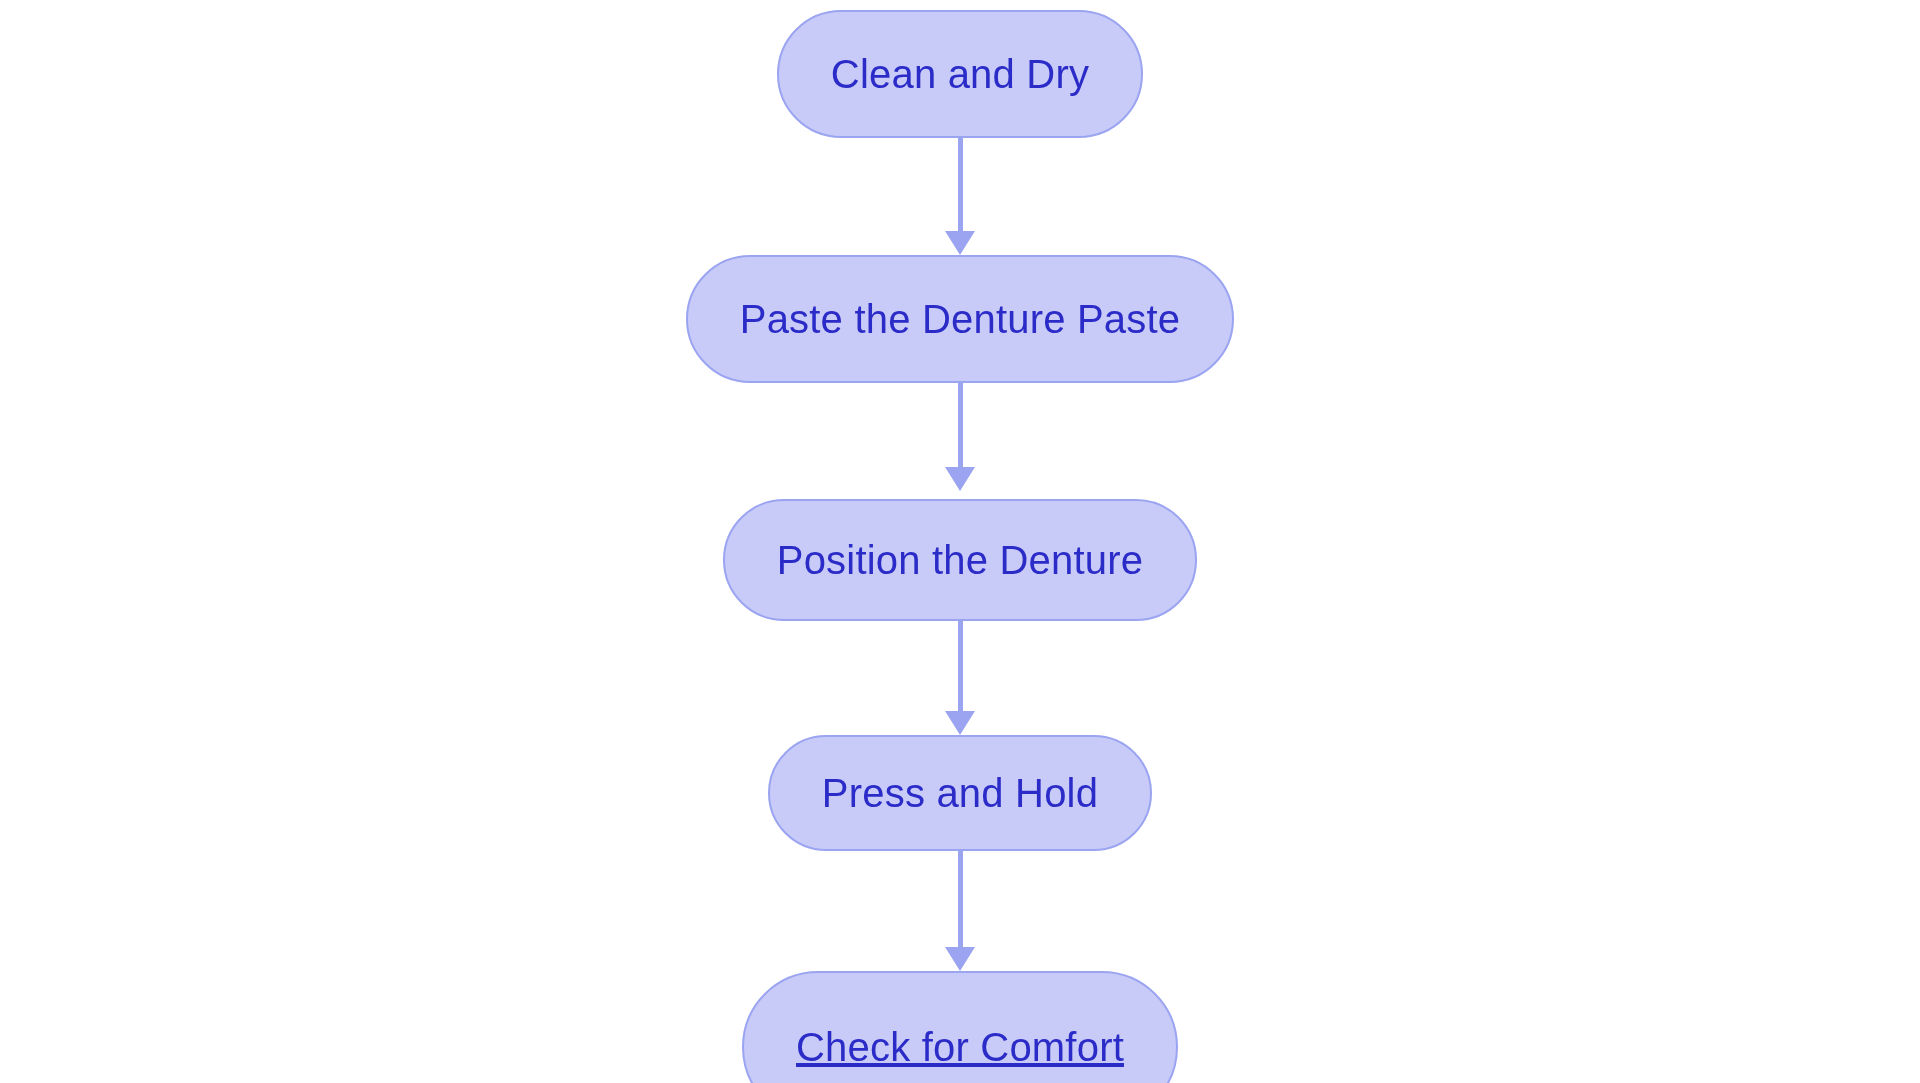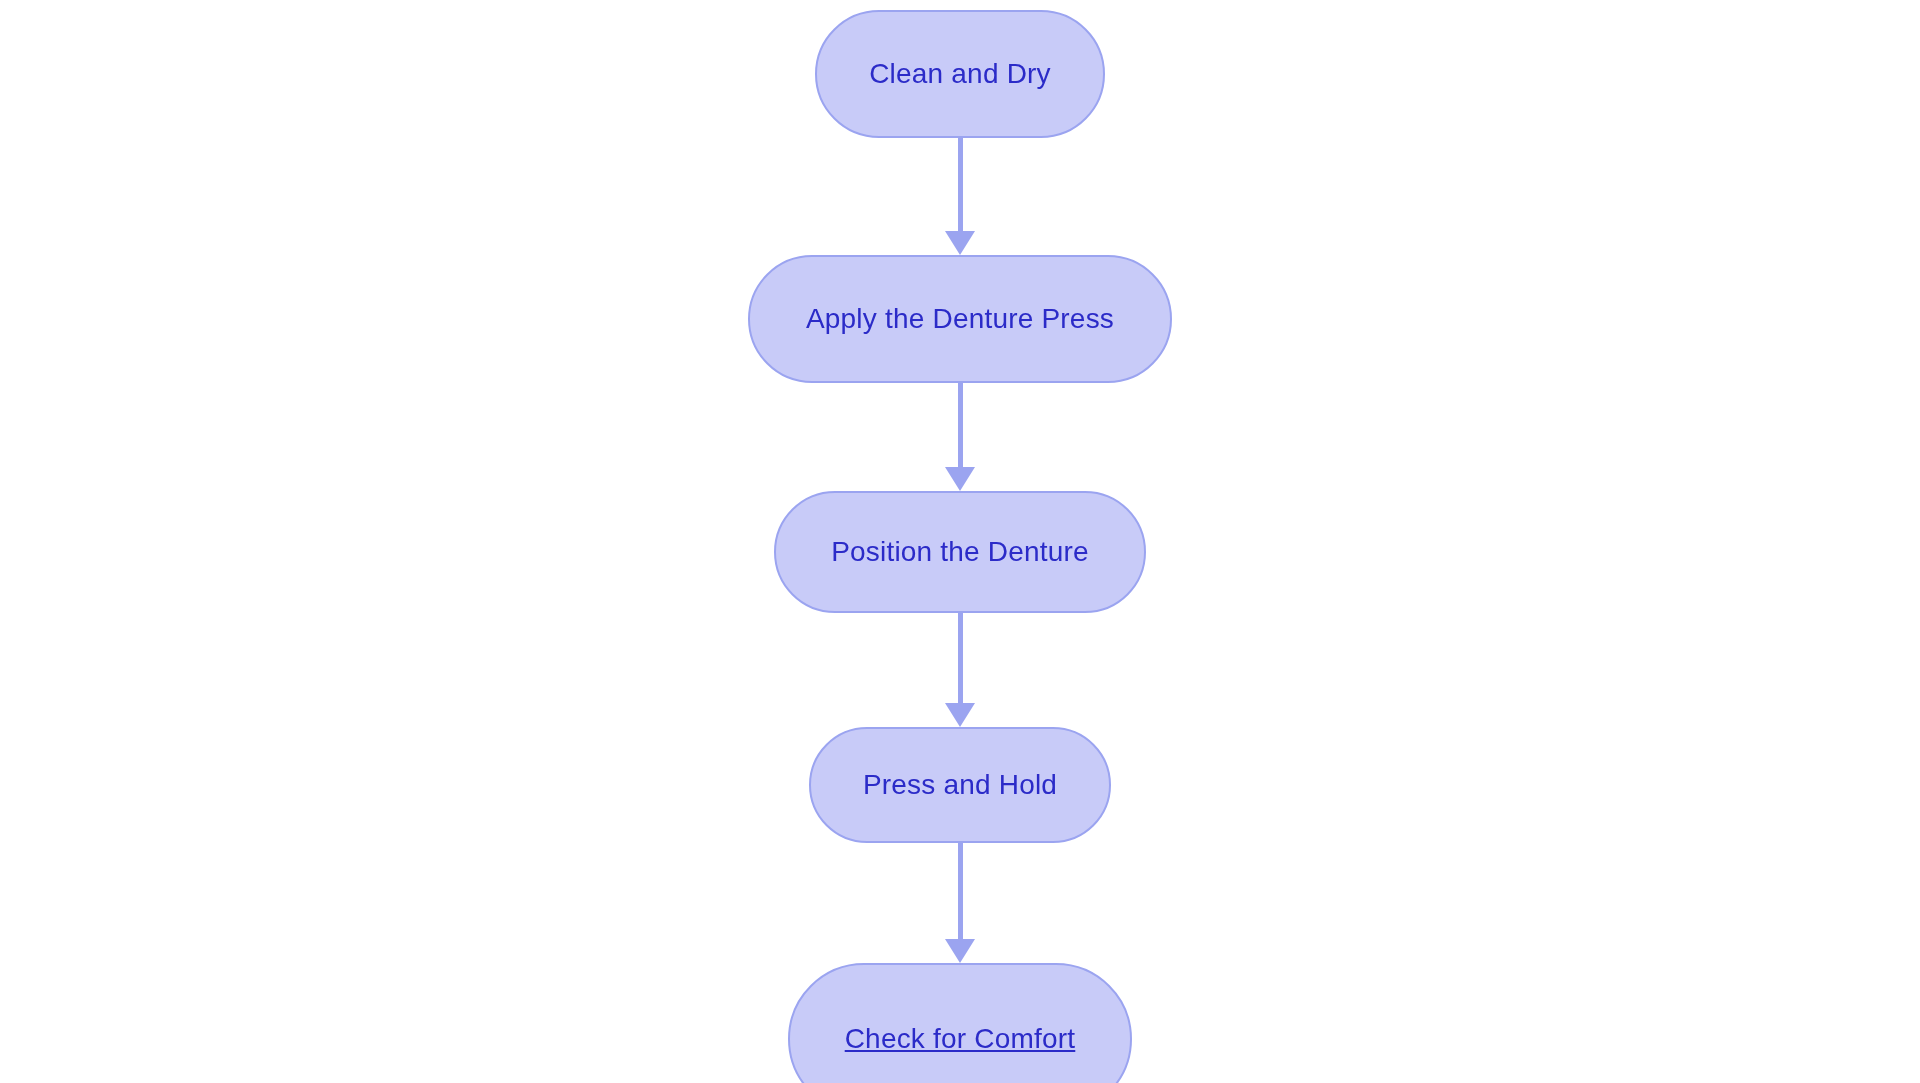--- a/index.html
+++ b/index.html
@@ -36,32 +36,32 @@
   .node {
     box-sizing: border-box;
     background: #c8cbf8;
     border: 2px solid #9ba4f0;
     border-radius: 999px;
     color: #2b2bc8;
     display: flex;
     align-items: center;
     justify-content: center;
     text-align: left;
-    font-size: 28px;
+    font-size: 40px;
     font-weight: 400;
     letter-spacing: 0.2px;
     line-height: 1;
     white-space: nowrap;
     padding: 0 52px;
     flex: 0 0 auto;
   }
 
   .node-1 { height: 128px; min-width: 282px; }
   .node-2 { height: 128px; min-width: 424px; }
-  .node-3 { height: 122px; min-width: 372px; }
+  .node-3 { height: 122px; min-width: 372px; margin-top: 8px; }
   .node-4 { height: 116px; min-width: 290px; }
   .node-5 { height: 152px; min-width: 344px; text-decoration: underline; }
 
   .connector {
     position: relative;
     flex: 0 0 auto;
     display: flex;
     flex-direction: column;
     align-items: center;
     justify-content: flex-start;
@@ -96,21 +96,21 @@
 
     <div class="spacer-top"></div>
 
     <div class="node node-1">Clean and Dry</div>
 
     <div class="connector conn-1">
       <div class="conn-line"></div>
       <div class="conn-head"></div>
     </div>
 
-    <div class="node node-2">Apply the Denture Press</div>
+    <div class="node node-2">Paste the Denture Paste</div>
 
     <div class="connector conn-2">
       <div class="conn-line"></div>
       <div class="conn-head"></div>
     </div>
 
     <div class="node node-3">Position the Denture</div>
 
     <div class="connector conn-3">
       <div class="conn-line"></div>

